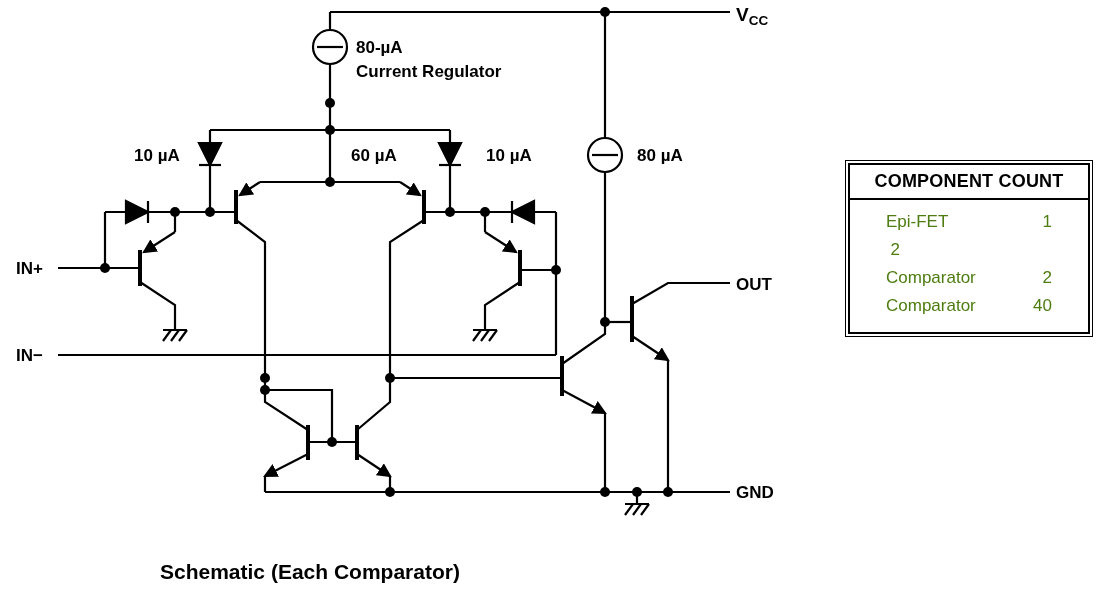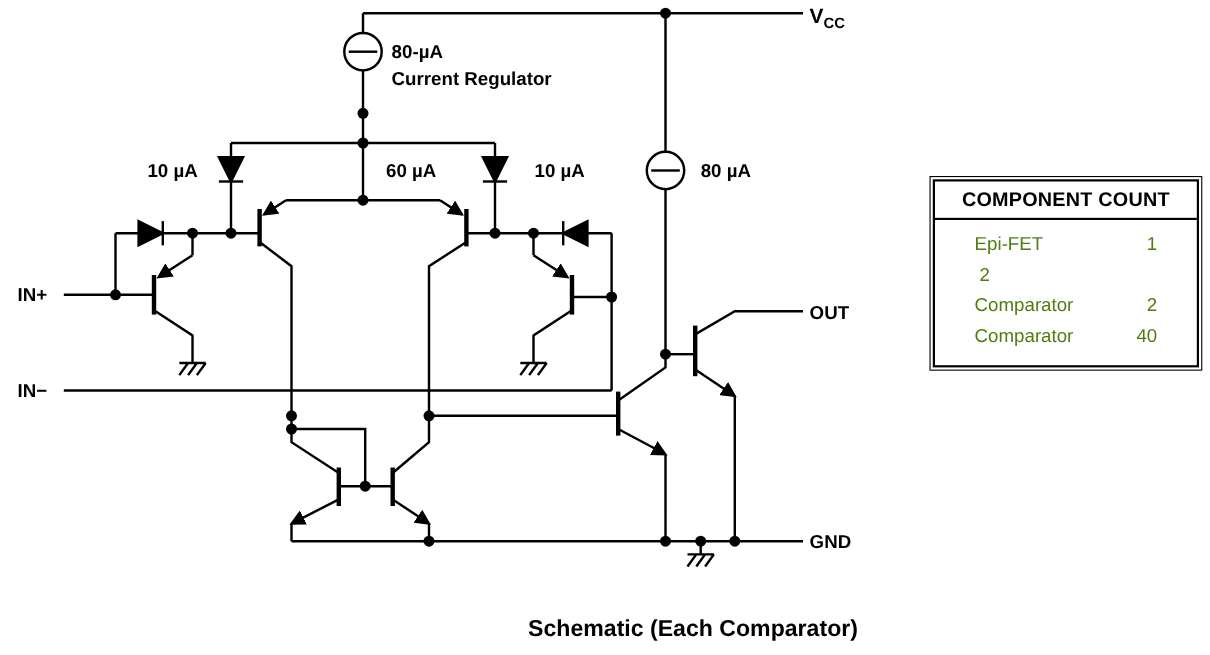--- a/index.html
+++ b/index.html
@@ -19,21 +19,21 @@
     font-weight:bold;font-size:18px;text-align:center;
     padding:6px 2px;border-bottom:2px solid #000;letter-spacing:.2px;
   }
   .cc-rows{padding:8px 0 12px;}
   .cc-row{display:flex;font-size:17px;line-height:28px;color:#4d7c0f;}
   .cc-name{margin-left:36px;flex:1;}
   .cc-val{width:50px;text-align:right;margin-right:36px;}
   
   .caption{
     position:absolute;left:160px;top:560px;width:940px;
-    text-align:center;font-size:21px;font-weight:bold;
+    text-align:left;font-size:21px;font-weight:bold;
   }
 </style>
 </head>
 <body>
 
 <div class="stage">
 
   <svg width="1100" height="595" viewBox="0 0 1100 595">
     <defs>
       <marker id="arr" viewBox="0 0 10 10" refX="8.5" refY="5" markerWidth="6.5" markerHeight="6.5" orient="auto">

